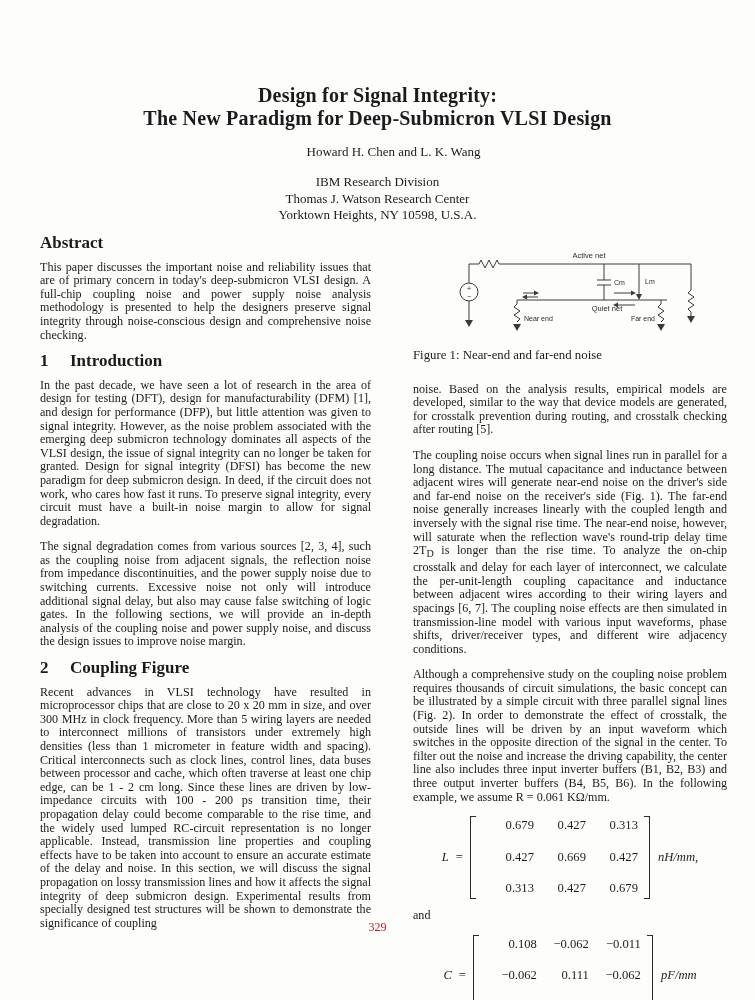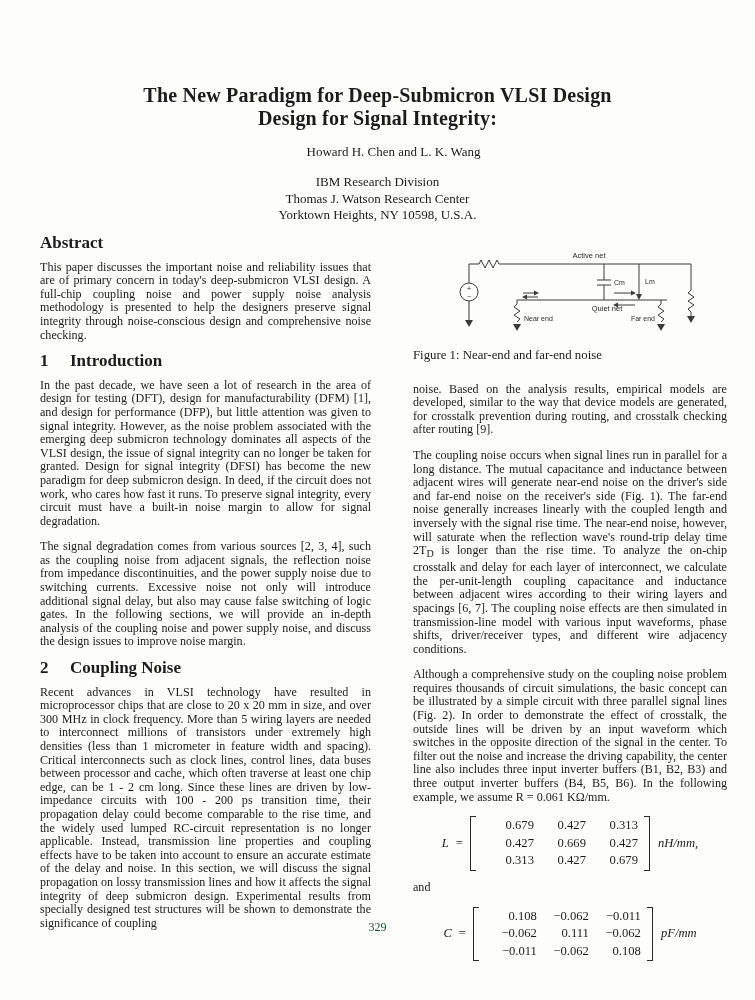--- a/index.html
+++ b/index.html
@@ -31,56 +31,56 @@
   .figure-svg circle{stroke:#3a3a3a;stroke-width:1;fill:none;}
   .fig-caption{margin-top:13px;text-align:left;font-size:12.8px;}
   
   .inline-math,.mvar{}
   .equation{display:flex;justify-content:center;align-items:center;margin:6px 0 10px 0;font-size:12.6px;}
   .eq-lhs{font-style:italic;margin-right:7px;}
   .eq-rel{margin-right:7px;}
   .bracket{width:5px;align-self:stretch;}
   .bl{border-left:1.3px solid #2a2a2a;border-top:1.3px solid #2a2a2a;border-bottom:1.3px solid #2a2a2a;}
   .br{border-right:1.3px solid #2a2a2a;border-top:1.3px solid #2a2a2a;border-bottom:1.3px solid #2a2a2a;}
-  .matrix-grid{display:grid;grid-template-columns:repeat(3,52px);row-gap:4px;padding:3px 6px;justify-items:end;}
+  .matrix-grid{display:grid;grid-template-columns:repeat(3,52px);row-gap:18px;padding:3px 6px;justify-items:end;}
   .eq-units{font-style:italic;margin-left:8px;}
   .and-line{margin:2px 0 8px 0;text-align:left;}
   
-  .footer{position:absolute;left:0;top:920px;width:755px;text-align:center;font-size:12px;color:#14532d;}
+  .footer{position:absolute;left:0;top:920px;width:755px;text-align:center;font-size:12px;color:#b91c1c;}
 </style>
 </head>
 <body>
 
 <div class="page">
 
   <div class="header">
     <div class="title">
+      <div>Design for Signal Integrity:</div>
       <div>The New Paradigm for Deep-Submicron VLSI Design</div>
-      <div>Design for Signal Integrity:</div>
     </div>
     <div class="authors">Howard H. Chen and L. K. Wang</div>
     <div class="affiliation">
       <div>IBM Research Division</div>
       <div>Thomas J. Watson Research Center</div>
       <div>Yorktown Heights, NY 10598, U.S.A.</div>
     </div>
   </div>
 
   <div class="col col-left">
     <div class="abstract-heading">Abstract</div>
     <p>This paper discusses the important noise and reliability issues that are of primary concern in today's deep-submicron VLSI design.  A full-chip coupling noise and power supply noise analysis methodology is presented to help the designers preserve signal integrity through noise-conscious design and comprehensive noise checking.</p>
 
     <div class="sec-heading">
       <span class="num">1</span><span>Introduction</span>
     </div>
     <p>In the past decade, we have seen a lot of research in the area of design for testing (DFT), design for manufacturability (DFM) [1], and design for performance (DFP), but little attention was given to signal integrity. However, as the noise problem associated with the emerging deep submicron technology dominates all aspects of the VLSI design, the issue of signal integrity can no longer be taken for granted.  Design for signal integrity (DFSI) has become the new paradigm for deep submicron design.  In deed, if the circuit does not work, who cares how fast it runs.  To preserve signal integrity, every circuit must have a built-in noise margin to allow for signal degradation.</p>
     <p>The signal degradation comes from various sources [2, 3, 4], such as the coupling noise from adjacent signals, the reflection noise from impedance discontinuities, and the power supply noise due to switching currents.  Excessive noise not only will introduce additional signal delay, but also may cause false switching of logic gates.  In the following sections, we will provide an in-depth analysis of the coupling noise and power supply noise, and discuss the design issues to improve noise margin.</p>
 
     <div class="sec-heading">
-      <span class="num">2</span><span>Coupling Noise</span>
+      <span class="num">2</span><span>Coupling Figure</span>
     </div>
     <p>Recent advances in VLSI technology have resulted in microprocessor chips that are close to 20 x 20 mm in size, and over 300 MHz in clock frequency.  More than 5 wiring layers are needed to interconnect millions of transistors under extremely high densities (less than 1 micrometer in feature width and spacing).  Critical interconnects such as clock lines, control lines, data buses between processor and cache, which often traverse at least one chip edge, can be 1 - 2 cm long.  Since these lines are driven by low-impedance circuits with 100 - 200 ps transition time, their propagation delay could become comparable to the rise time, and the widely used lumped RC-circuit representation is no longer applicable.  Instead, transmission line properties and coupling effects have to be taken into account to ensure an accurate estimate of the delay and noise.  In this section, we will discuss the signal propagation on lossy transmission lines and how it affects the signal integrity of deep submicron design. Experimental results from specially designed test structures will be shown to demonstrate the significance of coupling</p>
   </div>
 
   <div class="col col-right">
 
     <div class="figure-block">
       <svg class="figure-svg" width="290" height="96" viewBox="0 0 290 96">
 
         <line x1="30" y1="24" x2="40" y2="24"></line>
@@ -129,21 +129,21 @@
         <text x="85" y="81" font-size="7">Near end</text>
 
         <line x1="222" y1="60" x2="222" y2="64"></line>
         <polyline points="222,64 219,67 225,71 219,75 225,79 222,82"></polyline>
         <polygon points="218,84 226,84 222,91"></polygon>
         <text x="216" y="81" font-size="7" text-anchor="end">Far end</text>
       </svg>
       <div class="fig-caption">Figure 1: Near-end and far-end noise</div>
     </div>
 
-    <p>noise.  Based on the analysis results, empirical models are developed, similar to the way that device models are generated, for crosstalk prevention during routing, and crosstalk checking after routing [9].</p>
+    <p>noise.  Based on the analysis results, empirical models are developed, similar to the way that device models are generated, for crosstalk prevention during routing, and crosstalk checking after routing [5].</p>
 
     <p><span>The coupling noise occurs when signal lines run in parallel for a long distance.  The mutual capacitance and inductance between adjacent wires will generate near-end noise on the driver's side and far-end noise on the receiver's side (Fig. 1). The far-end noise generally increases linearly with the coupled length and inversely with the signal rise time.  The near-end noise, however, will saturate when the reflection wave's round-trip delay time 2</span><span class="inline-math"><span>T</span><sub>D</sub></span><span> is longer than the rise time.  To analyze the on-chip crosstalk and delay for each layer of interconnect, we calculate the per-unit-length coupling capacitance and inductance between adjacent wires according to their wiring layers and spacings [6, 7].  The coupling noise effects are then simulated in transmission-line model with various input waveforms, phase shifts, driver/receiver types, and different wire adjacency conditions.</span></p>
 
     <p><span>Although a comprehensive study on the coupling noise problem requires thousands of circuit simulations, the basic concept can be illustrated by a simple circuit with three parallel signal lines (Fig. 2).  In order to demonstrate the effect of crosstalk, the outside lines will be driven by an input waveform which switches in the opposite direction of the signal in the center.  To filter out the noise and increase the driving capability, the center line also includes three input inverter buffers (B1, B2, B3) and three output inverter buffers (B4, B5, B6).  In the following example, we assume </span><span class="mvar">R</span><span> = 0.061 </span><span class="inline-math">KΩ/mm</span><span>.</span></p>
 
     <div class="equation">
       <span class="eq-lhs">L</span>
       <span class="eq-rel">=</span>
       <span class="bracket bl"></span>
       <span class="matrix-grid">

